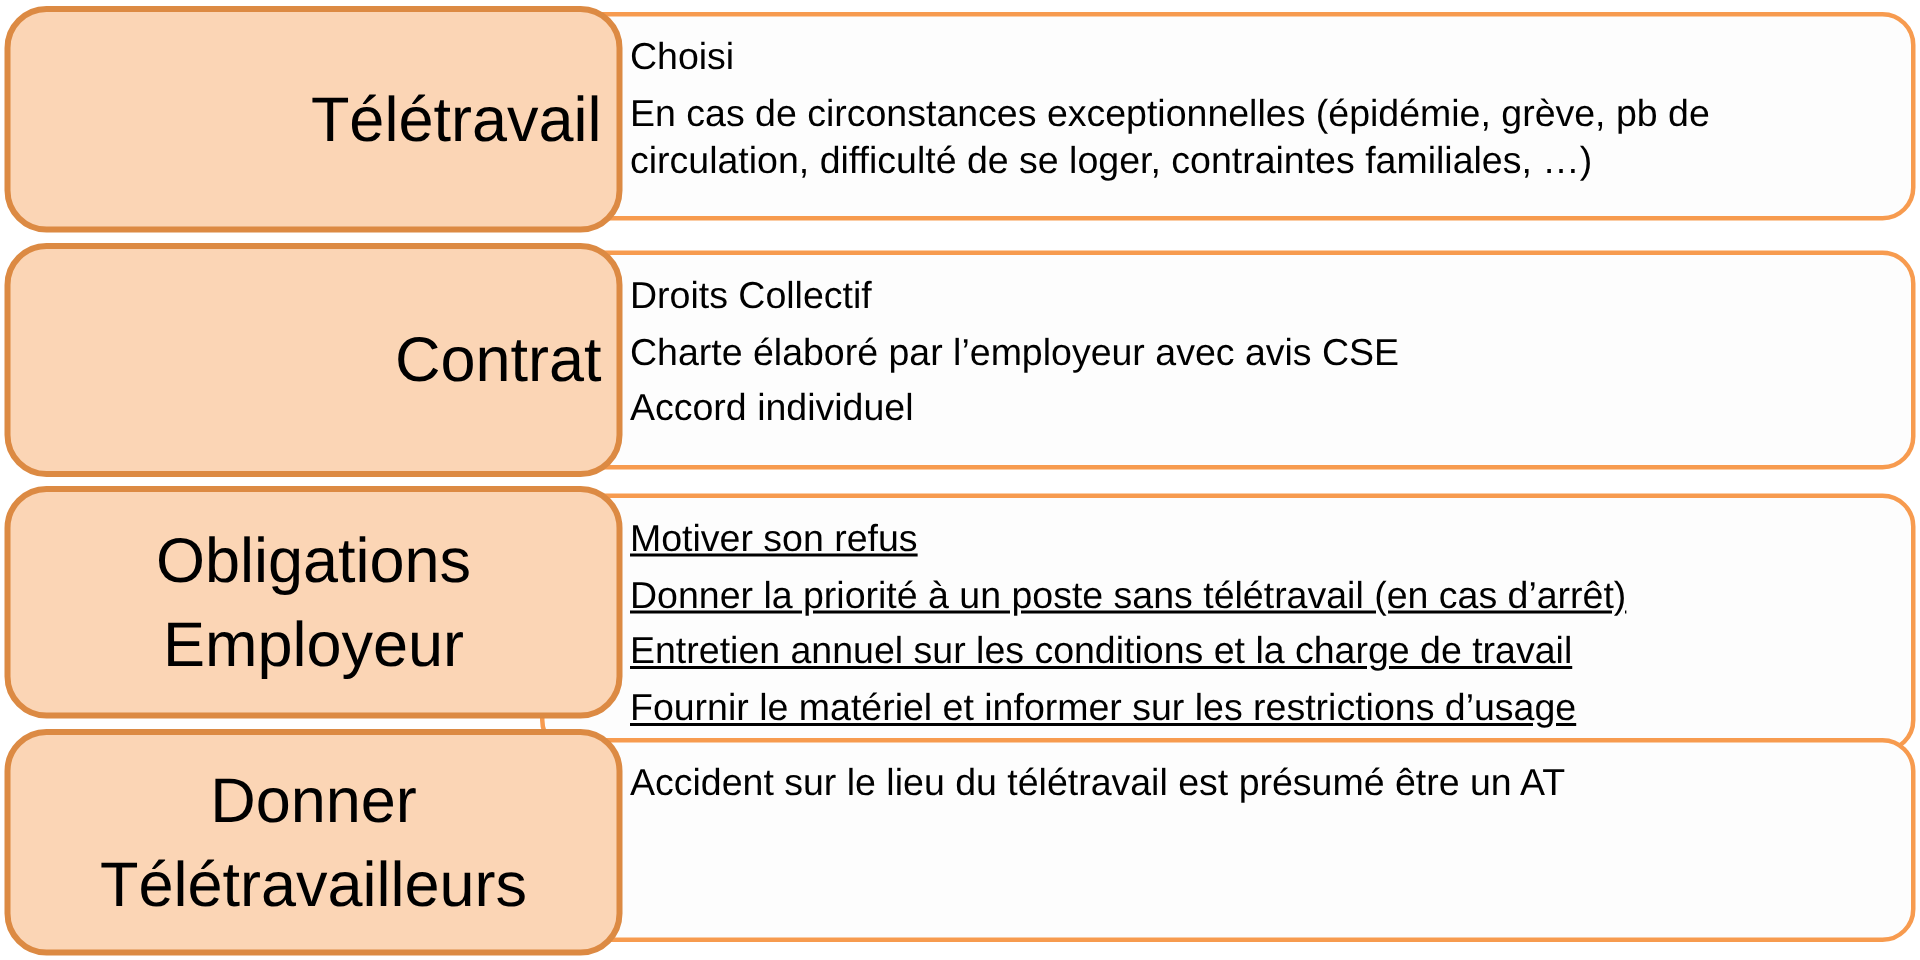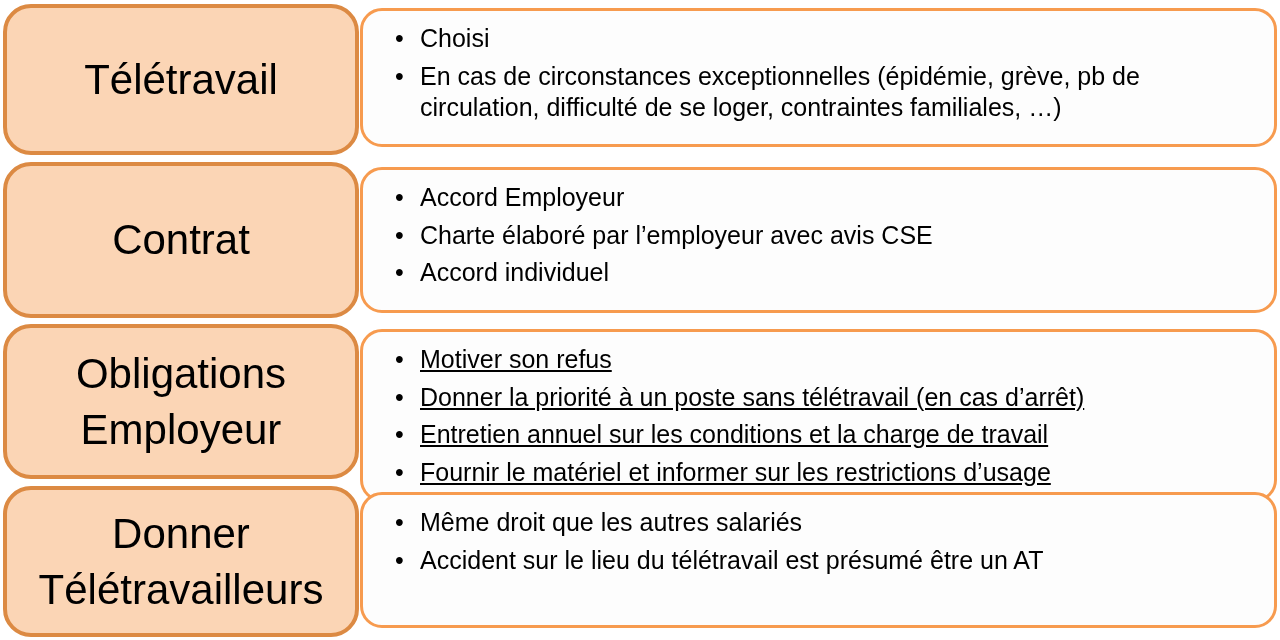--- a/index.html
+++ b/index.html
@@ -19,27 +19,27 @@
     border: 3px solid #F79B4F;
     border-radius: 22px;
     display: flex;
     align-items: flex-start;
     padding: 6px 16px 6px 30px;
     z-index: 1;
   }
   .label-box {
     position: absolute;
     left: 3px;
-    width: 356px;
+    width: 412px;
     background: #FBD5B5;
     border: 4px solid #DC8A43;
     border-radius: 28px;
     display: flex;
     align-items: center;
-    justify-content: center;
+    justify-content: flex-end;
     text-align: center;
     font-size: 42px;
     line-height: 1.32;
     z-index: 2;
     padding: 4px 10px;
   }
   
   .label-r1 { top: 4px;   height: 151px; }
   .box-r1   { top: 8px;   height: 139px; }
   .label-r2 { top: 162px; height: 156px; }
@@ -75,21 +75,21 @@
     <li>Choisi</li>
     <li>En cas de circonstances exceptionnelles (épidémie, grève, pb de circulation, difficulté de se loger, contraintes familiales, …)</li>
   </ul>
 </div>
 <div class="label-box label-r1">
   <span>Télétravail</span>
 </div>
 
 <div class="content-box box-r2">
   <ul class="bullets">
-    <li>Accord Employeur</li>
+    <li>Droits Collectif</li>
     <li>Charte élaboré par l’employeur avec avis CSE</li>
     <li>Accord individuel</li>
   </ul>
 </div>
 <div class="label-box label-r2">
   <span>Contrat</span>
 </div>
 
 <div class="content-box box-r3">
   <ul class="bullets">
@@ -98,19 +98,18 @@
     <li>Entretien annuel sur les conditions et la charge de travail</li>
     <li>Fournir le matériel et informer sur les restrictions d’usage</li>
   </ul>
 </div>
 <div class="label-box label-r3">
   <span>Obligations Employeur</span>
 </div>
 
 <div class="content-box box-r4">
   <ul class="bullets">
-    <li>Même droit que les autres salariés</li>
     <li>Accident sur le lieu du télétravail est  présumé être un AT</li>
   </ul>
 </div>
 <div class="label-box label-r4">
   <span>Donner Télétravailleurs</span>
 </div>
 
 </body></html>

